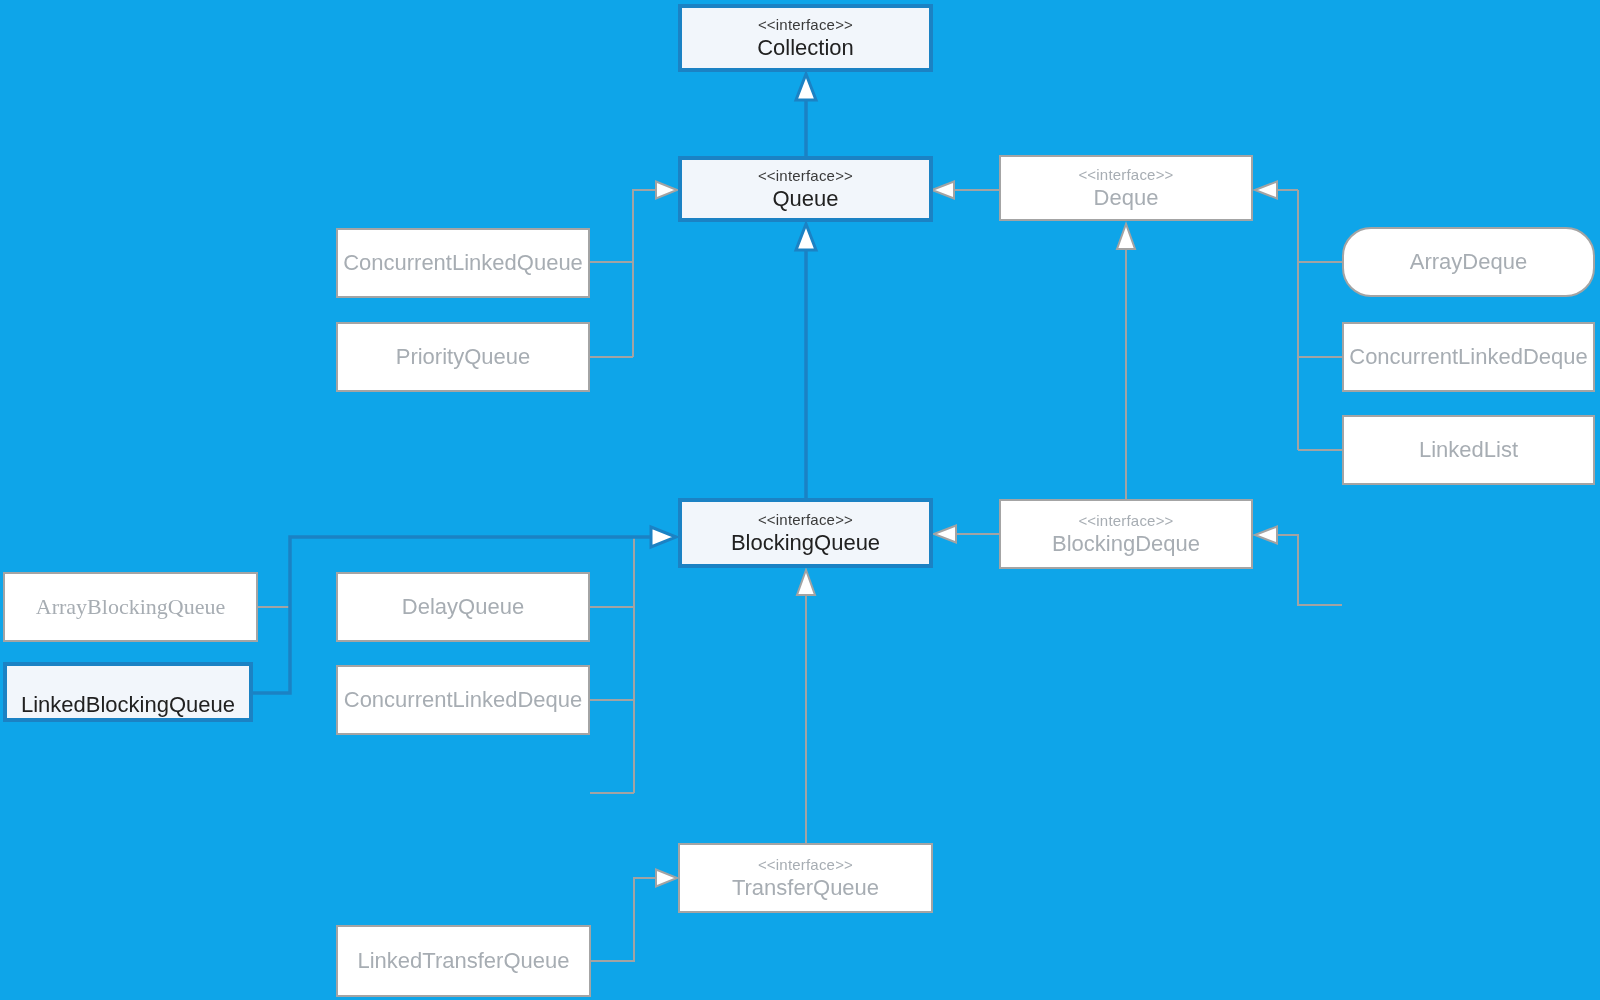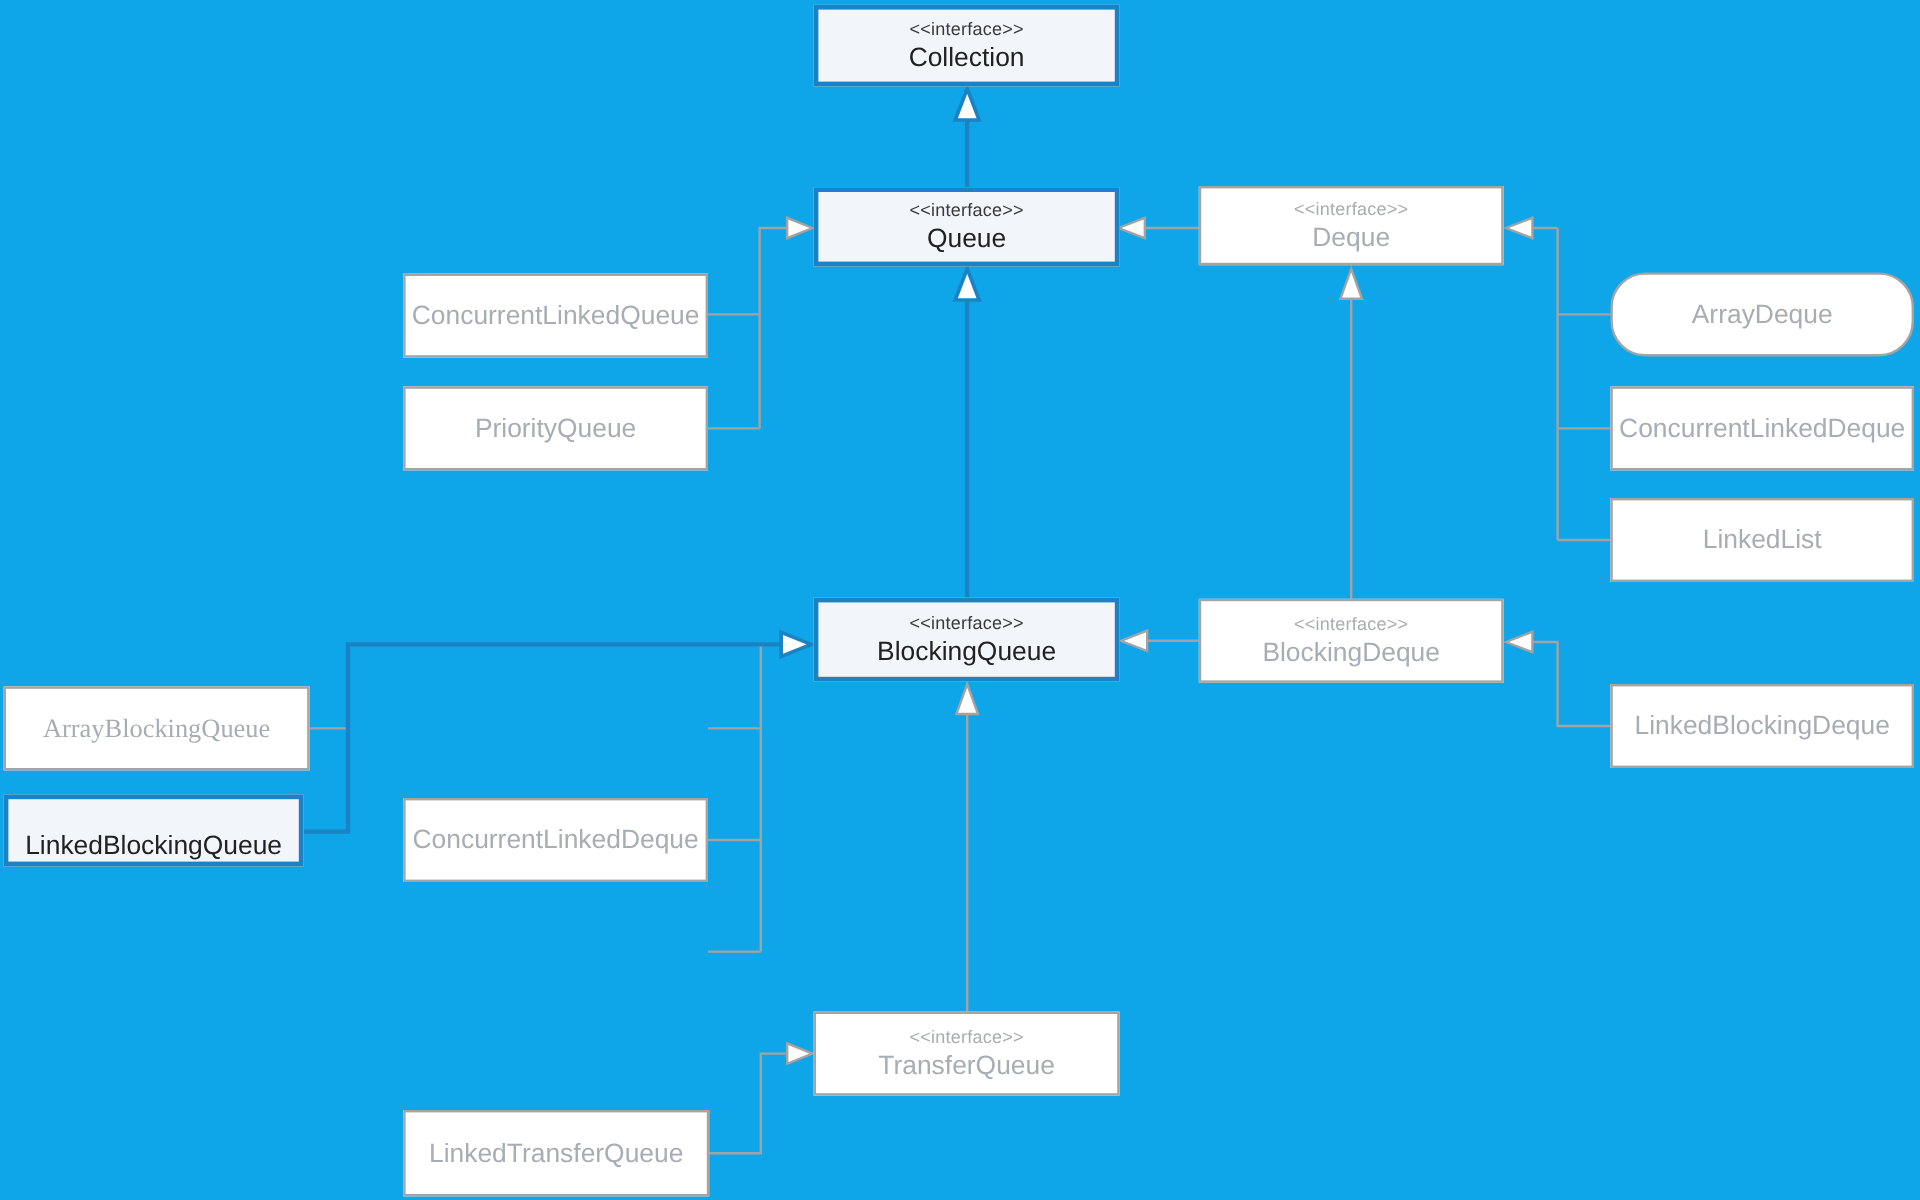--- a/index.html
+++ b/index.html
@@ -140,27 +140,27 @@
     <span class="name">BlockingDeque</span>
   </div>
 
   <div class="node muted" style="left:3px;top:572px;width:255px;height:70px;font-family:Liberation Serif, serif;">
     <span class="name">ArrayBlockingQueue</span>
   </div>
   <div class="node hi" style="left:3px;top:662px;width:250px;height:60px;justify-content:flex-end;">
     <span class="name">LinkedBlockingQueue</span>
   </div>
 
+  <div class="node muted" style="left:336px;top:572px;width:254px;height:70px;">
+    <span class="name">DelayQueue</span>
+  </div>
   <div class="node muted" style="left:336px;top:665px;width:254px;height:70px;">
     <span class="name">ConcurrentLinkedDeque</span>
   </div>
 
-  <div class="node muted" style="left:1342px;top:570px;width:253px;height:70px;">
-    <span class="name">LinkedBlockingDeque</span>
-  </div>
 
   <div class="node muted" style="left:678px;top:843px;width:255px;height:70px;">
     <span class="stereo">&lt;&lt;interface&gt;&gt;</span>
     <span class="name">TransferQueue</span>
   </div>
   <div class="node muted" style="left:336px;top:925px;width:255px;height:72px;">
     <span class="name">LinkedTransferQueue</span>
   </div>
 
 </div>

